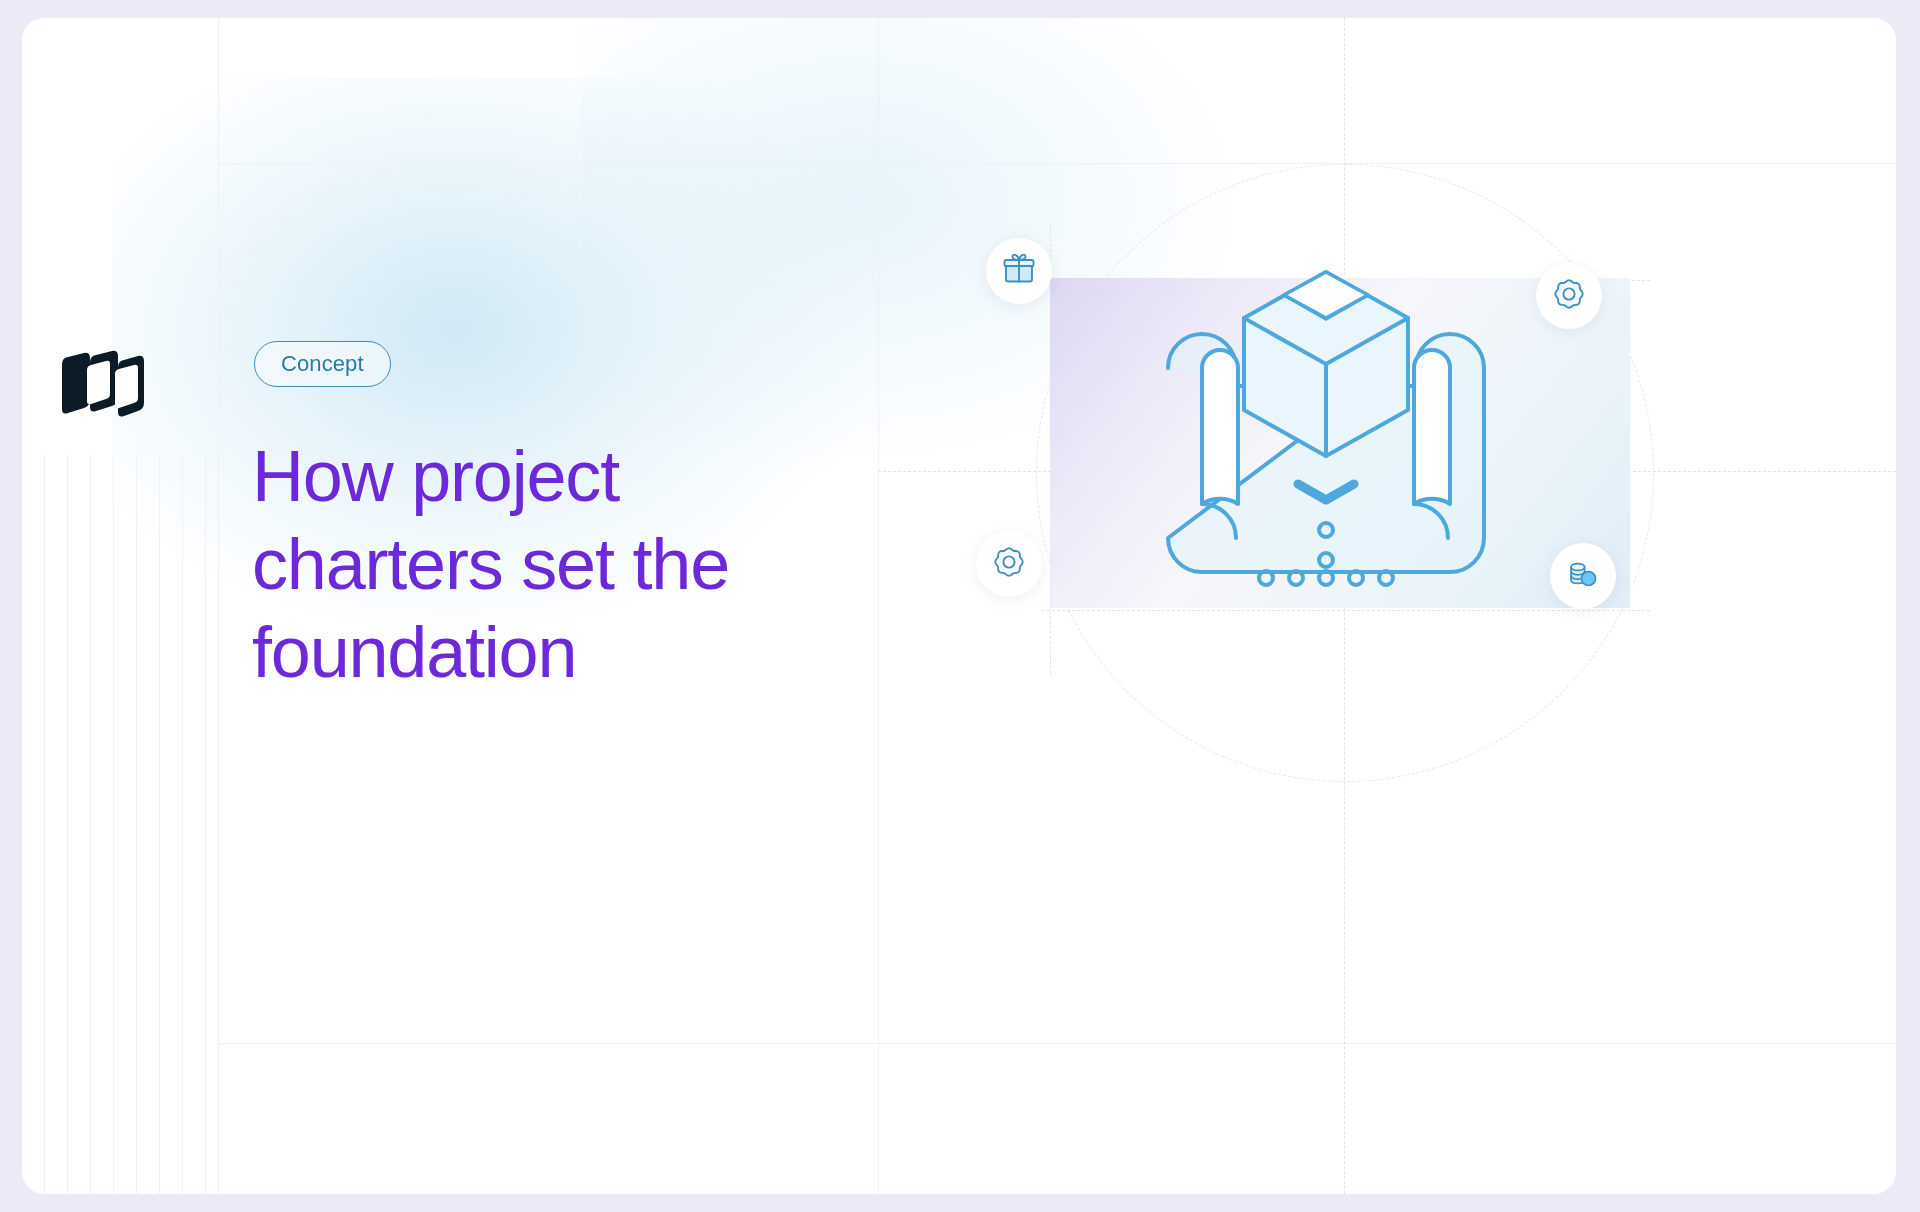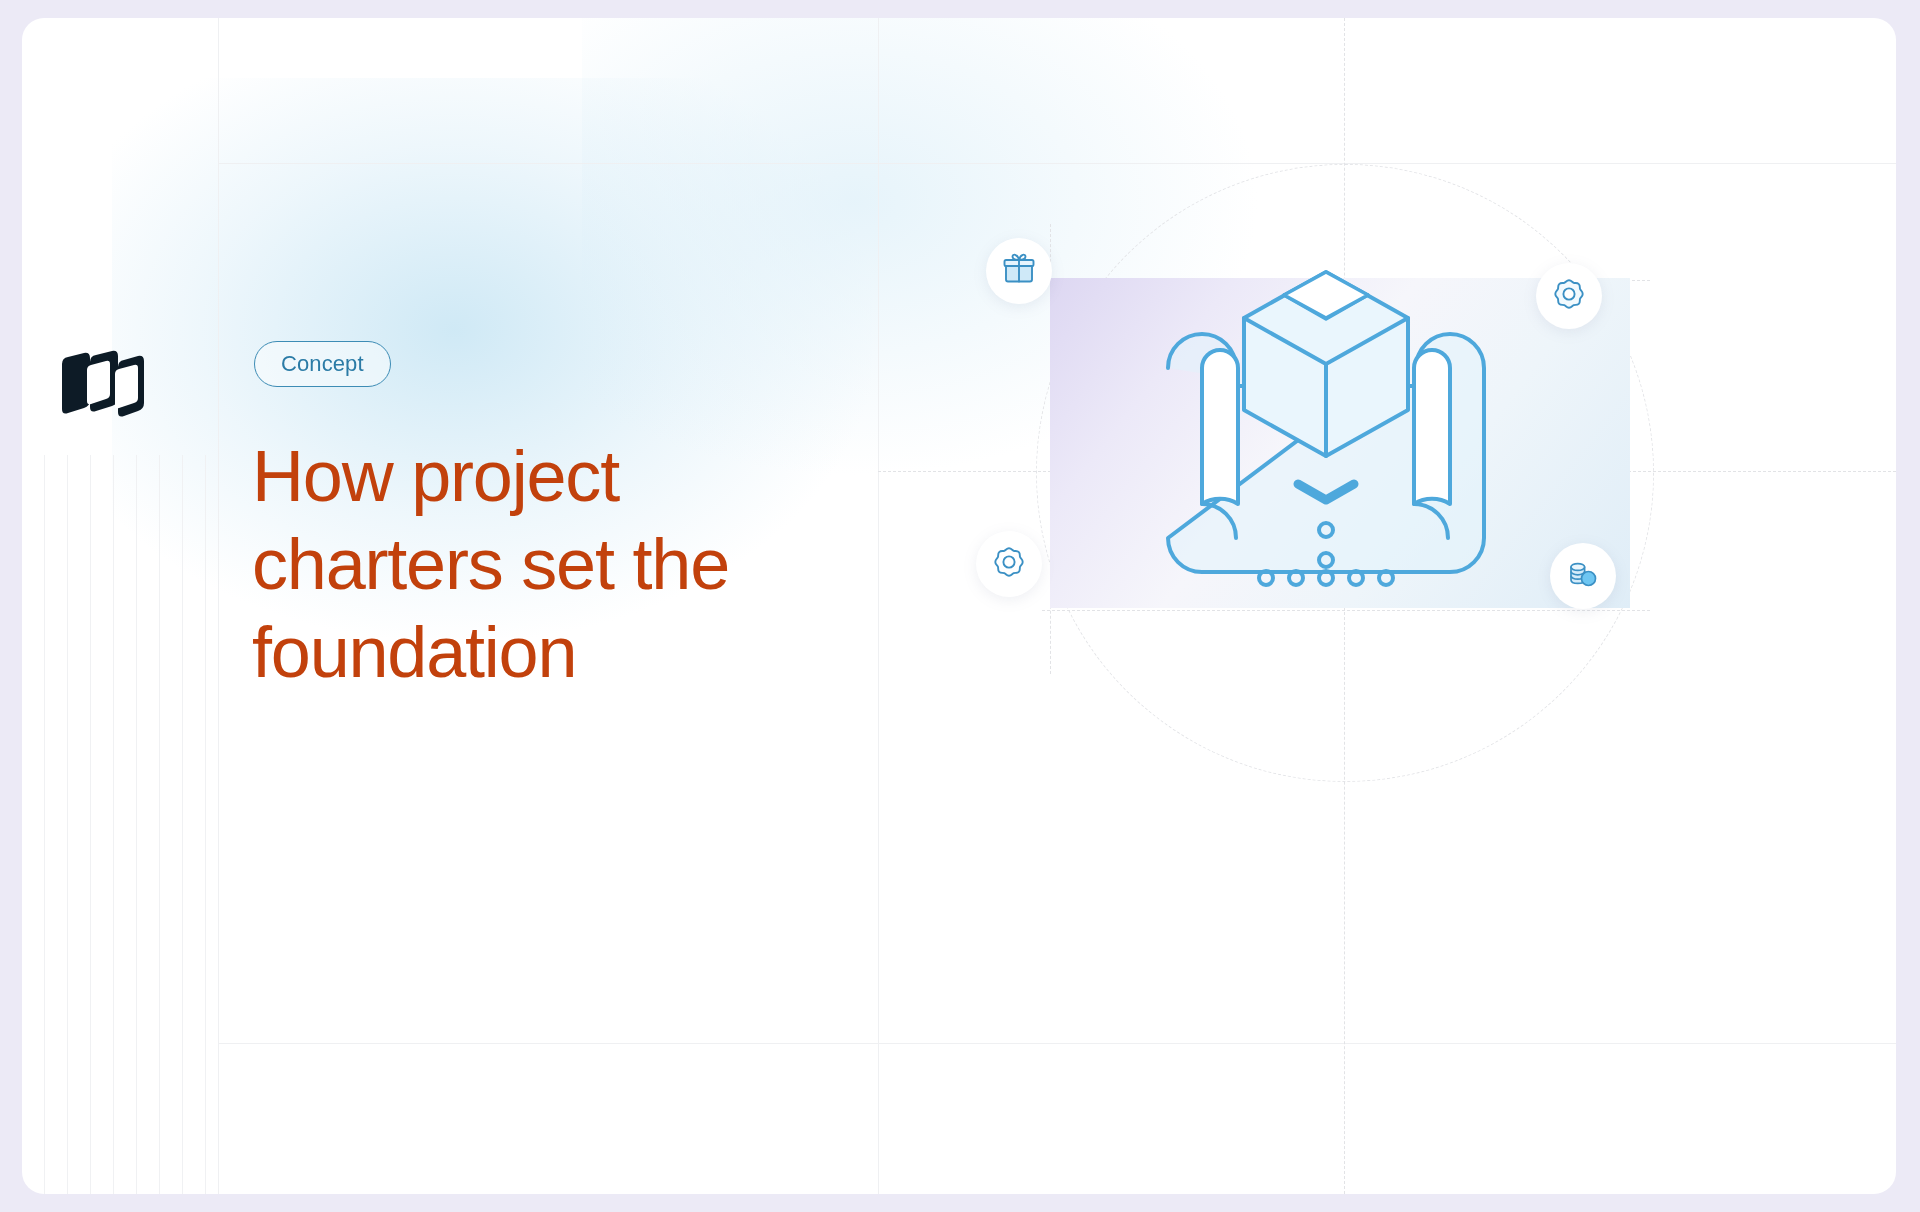--- a/index.html
+++ b/index.html
@@ -125,21 +125,21 @@
   #title {
     position: absolute;
     left: 34px;
     top: 270px;
     width: 600px;
     margin: 0;
     font-size: 72px;
     line-height: 1.22;
     font-weight: 400;
     letter-spacing: -1.2px;
-    color: #c2410c;
+    color: #6d28d9;
   }
 
   
   #illus {
     position: absolute;
     left: 856px;
     top: 0px;
     width: 1018px;
     height: 1176px;
     overflow: hidden;

